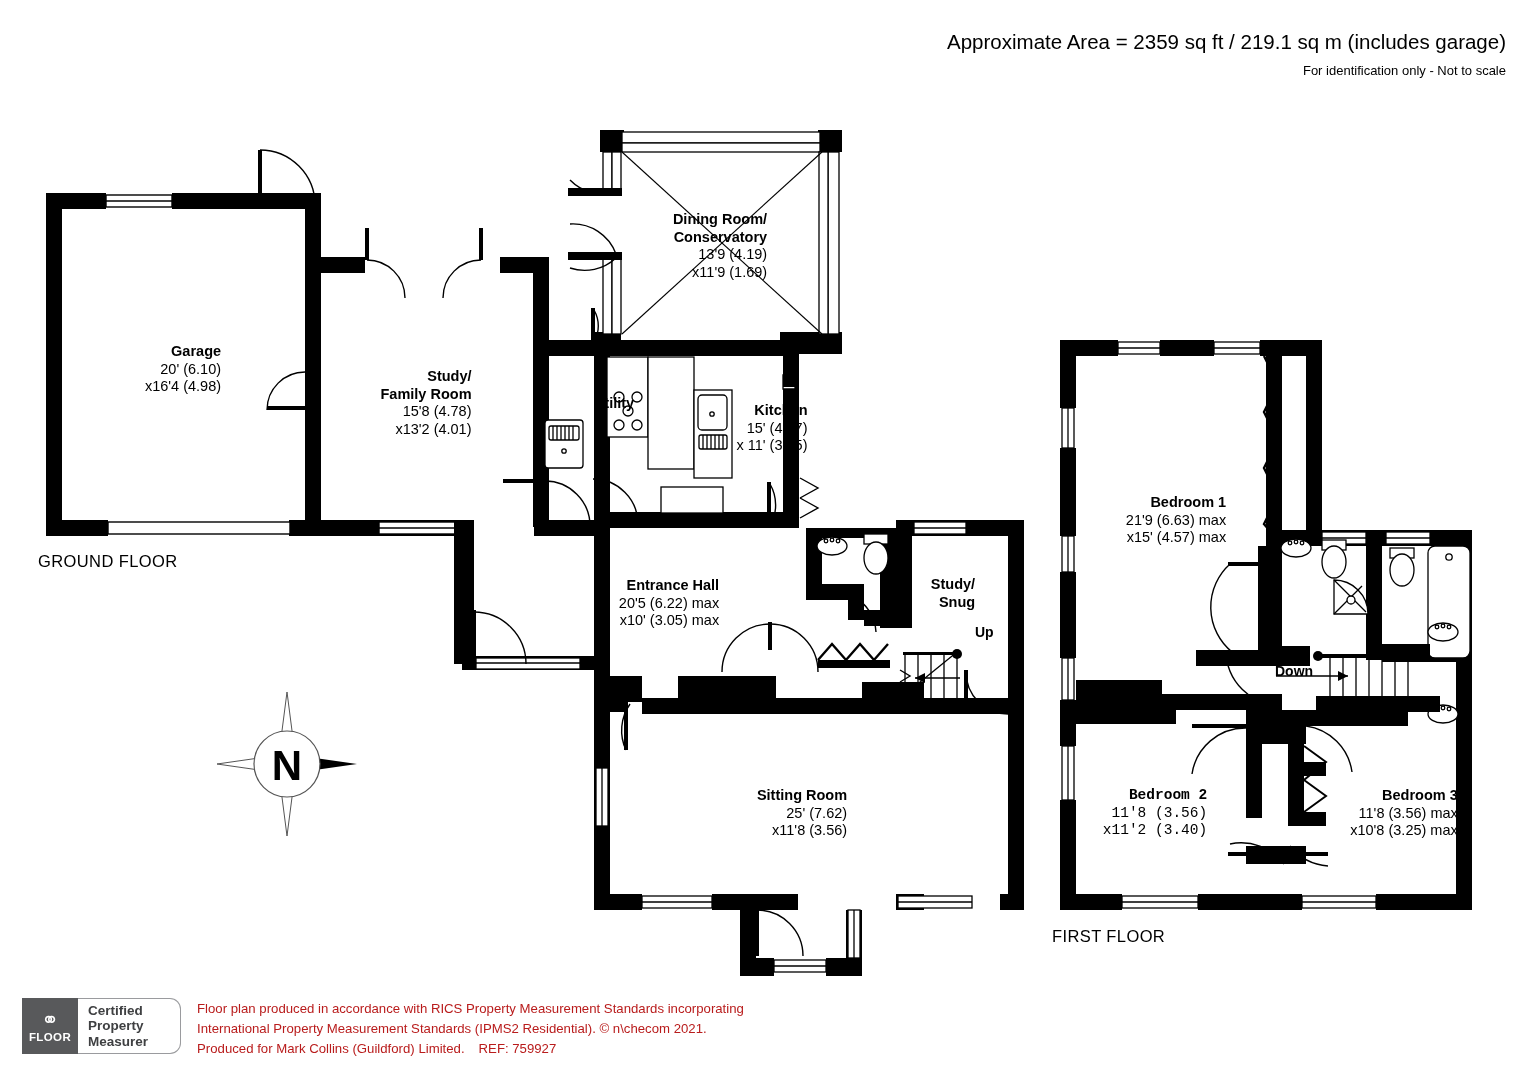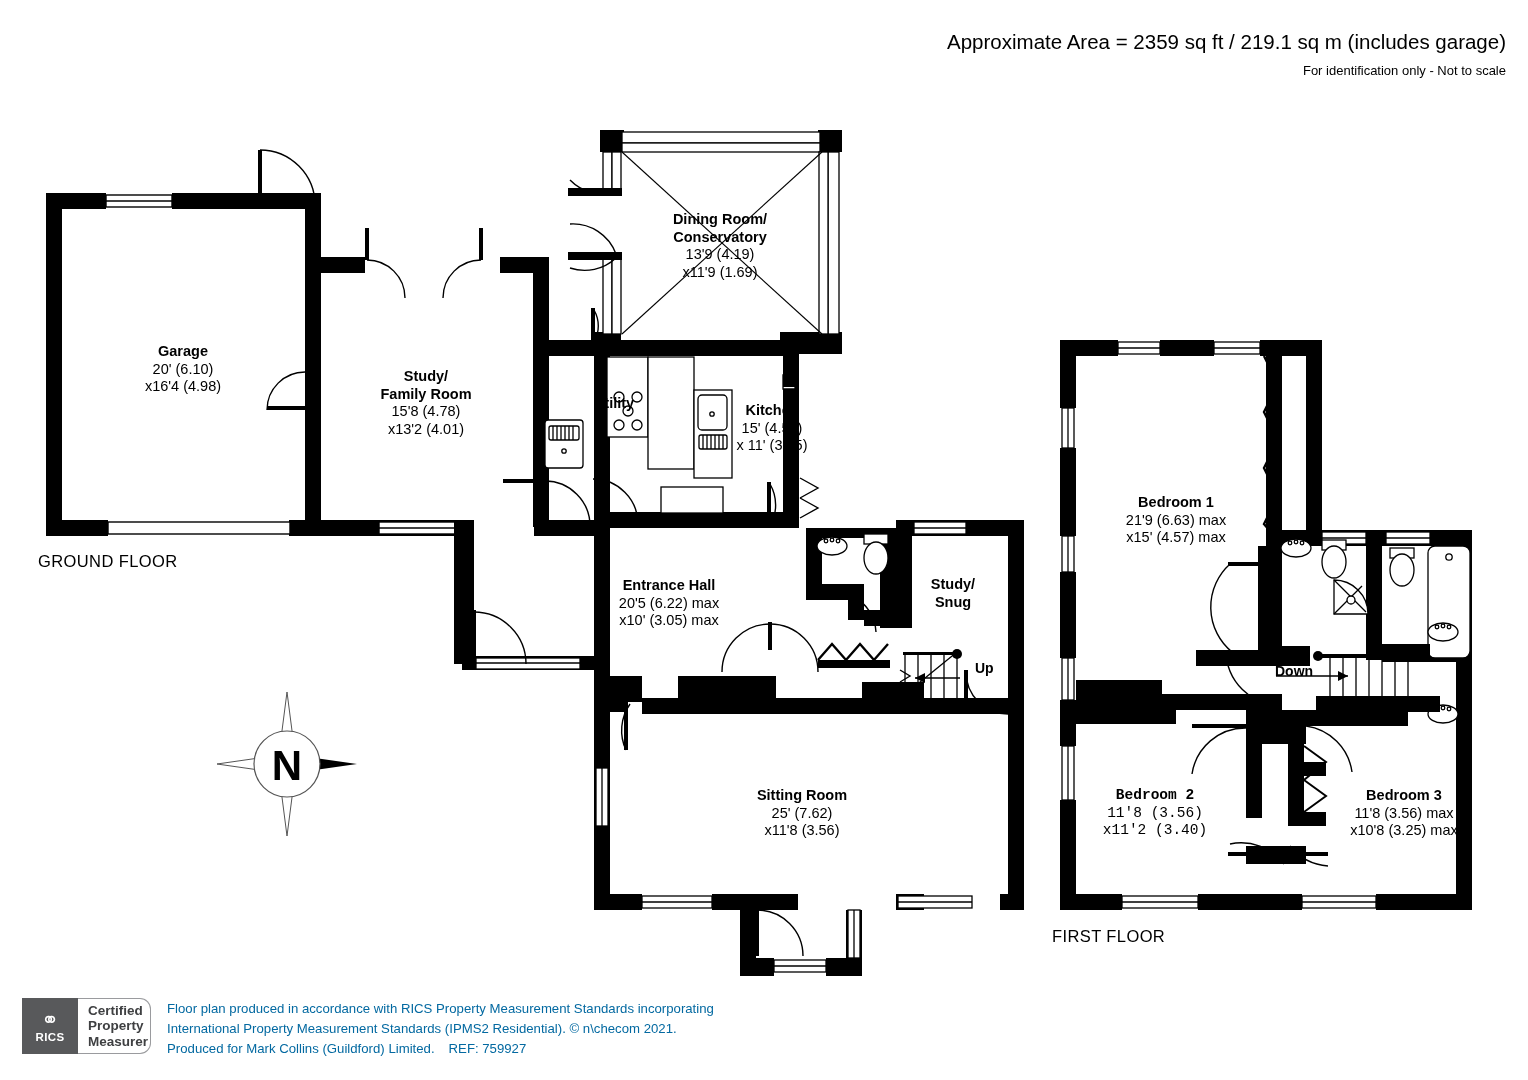--- a/index.html
+++ b/index.html
@@ -58,42 +58,42 @@
     font-weight: normal;
     letter-spacing: 0.4px;
     white-space: nowrap;
   }
   #caption-ground { left: 38px; top: 552px; }
   #caption-first  { left: 1052px; top: 927px; }
 
   
   .room-label {
     position: absolute;
-    text-align: center;
+    text-align: right;
     line-height: 1.22;
     white-space: nowrap;
     transform: translateX(-50%);
   }
   .room-label .rl-name {
     font-size: 14.5px;
     font-weight: bold;
   }
   .room-label .rl-dim {
     font-size: 14.5px;
     font-weight: normal;
   }
 
   
   .stair-label {
     position: absolute;
     font-size: 14px;
     font-weight: bold;
     white-space: nowrap;
   }
-  #label-up { left: 975px; top: 660px; }
+  #label-up { left: 975px; top: 624px; }
   #label-down { left: 1275px; top: 663px; }
 
   
   #footer {
     position: absolute;
     left: 22px;
     top: 998px;
     display: flex;
     align-items: flex-start;
   }
@@ -119,34 +119,34 @@
   #rics-mark .rics-word {
     font-size: 11.5px;
     font-weight: bold;
     letter-spacing: 0.4px;
     margin-top: 1px;
   }
   #rics-text {
     border: 1.4px solid #9a9b9e;
     border-left: none;
     border-radius: 0 11px 11px 0;
-    padding: 4px 2px 4px 10px;
+    padding: 4px 32px 4px 10px;
     display: flex;
     flex-direction: column;
     justify-content: center;
     font-size: 13.5px;
     font-weight: bold;
     line-height: 1.16;
     color: #3f4042;
   }
   #footer-text {
     margin-left: 16px;
     font-size: 13.2px;
     line-height: 1.52;
-    color: #0369a1;
+    color: #b91c1c;
     padding-top: 1px;
     white-space: nowrap;
   }
   #footer-text .ref-gap { display: inline-block; width: 14px; }
 </style>
 </head>
 <body>
 
 <div id="header">
   <div id="subtitle">Approximate Area = 2359 sq ft / 219.1 sq m (includes garage)</div>
@@ -669,21 +669,21 @@
   <div class="rl-dim">x10'8 (3.25) max</div>
 </div>
 
 <div class="stair-label" id="label-up">Up</div>
 <div class="stair-label" id="label-down">Down</div>
 
 <div id="footer">
   <div id="rics-badge">
     <div id="rics-mark">
       <span class="rics-glyph">⚭</span>
-      <span class="rics-word">RICS</span>
+      <span class="rics-word">FLOOR</span>
     </div>
     <div id="rics-text">
       <span>Certified</span>
       <span>Property</span>
       <span>Measurer</span>
     </div>
   </div>
   <div id="footer-text">
     <div>Floor plan produced in accordance with RICS Property Measurement Standards incorporating</div>
     <div>International Property Measurement Standards (IPMS2 Residential).   © n\checom 2021.</div>

